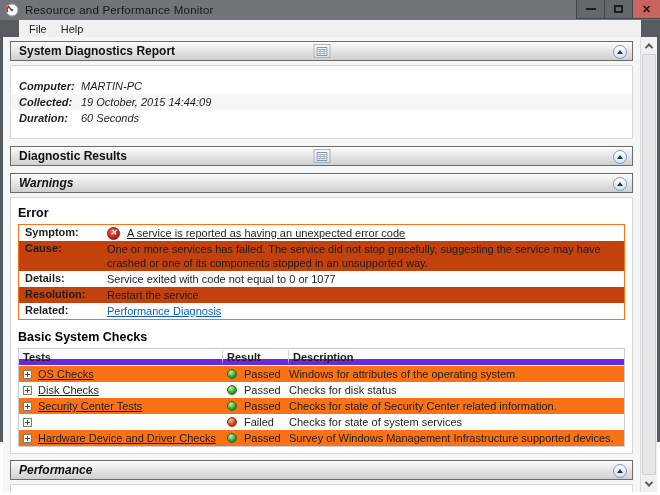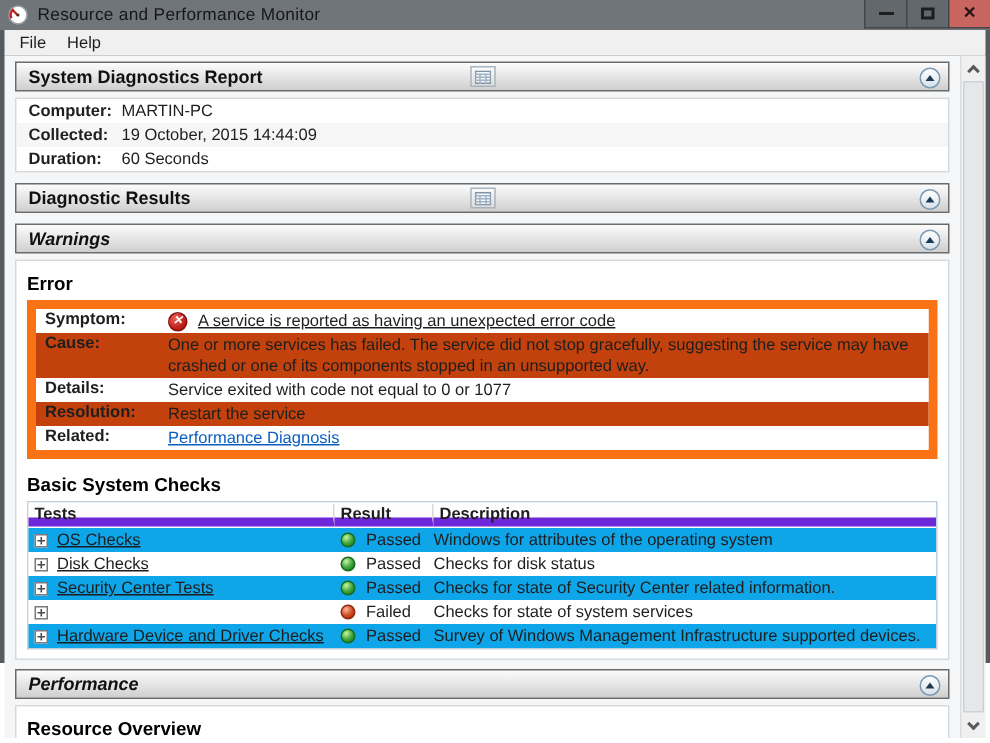--- a/index.html
+++ b/index.html
@@ -33,21 +33,21 @@
     border-bottom: 1px solid #43474b;
     cursor: pointer;
   }
   .win-btn.close { background: #c9655f; }
   .glyph-min { width: 10px; height: 0; border-bottom: 2px solid #1c1e20; }
   .glyph-max { width: 9px; height: 8px; border: 2px solid #1c1e20; background: transparent; }
   .glyph-close { font-size: 11px; font-weight: bold; color: #241416; line-height: 1; }
   
   .menubar {
     height: 17px;
-    margin: 0 3px;
+    margin: 0 19px;
     background: #f0f0f0;
     display: flex; align-items: center;
     padding-left: 3px;
   }
   .menu-item { padding: 1px 7px; cursor: default; }
   
   .content {
     margin: 0 3px 3px 3px;
     height: 455px;
     background: #f5f6f7;
@@ -89,28 +89,28 @@
     border-left: 3px solid transparent;
     border-right: 3px solid transparent;
     border-bottom: 4px solid #1d3a55;
   }
   
   .panel {
     background: #fff;
     border: 1px solid #d5d9dc;
     margin-bottom: 7px;
   }
-  .info-panel { padding: 0 0; }
+  .info-panel { padding: 12px 0; font-style: italic; }
   .info-row { display: flex; height: 16px; align-items: center; padding: 0 8px; }
   .info-row:nth-child(even) { background: #f6f6f6; }
   .info-label { font-weight: bold; width: 62px; }
   
   .warn-panel { padding: 6px 7px 6px 7px; margin-bottom: 6px; }
   .sub-heading { font-weight: bold; font-size: 12.5px; color: #000000; margin: 2px 0 4px 0; }
-  .error-table { border: 6px solid #f97316; margin-bottom: 10px; }
+  .error-table { border: 1px solid #f97316; margin-bottom: 10px; }
   .err-row { display: flex; min-height: 16px; align-items: flex-start; background: #fff; }
   .err-row.alt { background: #c2410c; }
   .err-label { font-weight: bold; width: 88px; padding: 1px 0 1px 6px; flex-shrink: 0; }
   .err-value { flex: 1; padding: 1px 6px 1px 0; line-height: 14px; }
   .err-value.with-icon { display: flex; align-items: center; gap: 7px; }
   .error-badge {
     width: 13px; height: 13px; border-radius: 50%; flex-shrink: 0;
     background: radial-gradient(circle at 35% 30%, #e8645c, #c0231b 60%, #8c110b);
     border: 1px solid #8c110b;
     color: #fff; font-size: 8px; font-weight: bold;
@@ -124,21 +124,21 @@
   .bsc-head { display: flex; height: 17px; align-items: center; background: #fdfdfd; }
   .bsc-head span {
     font-weight: bold; padding-left: 4px; height: 15px; line-height: 15px;
     border-right: 1px solid #d8d8d8; border-bottom: 6px solid #6d28d9;
   }
   .bsc-head .c-desc { border-right: none; }
   .c-tests { width: 204px; padding-left: 10px; flex-shrink: 0; }
   .c-result { width: 66px; flex-shrink: 0; }
   .c-desc { flex: 1; }
   .bsc-row { display: flex; height: 16px; align-items: center; background: #fff; }
-  .bsc-row.alt { background: #0ea5e9; }
+  .bsc-row.alt { background: #f97316; }
   .bsc-row .c-tests { display: flex; align-items: center; gap: 6px; padding-left: 4px; }
   .bsc-row .c-result { display: flex; align-items: center; gap: 7px; padding-left: 4px; }
   .expand-box {
     width: 9px; height: 9px; flex-shrink: 0;
     border: 1px solid #7a7a7a;
     background:
       linear-gradient(#4a4a4a,#4a4a4a) center / 5px 1px no-repeat,
       linear-gradient(#4a4a4a,#4a4a4a) center / 1px 5px no-repeat,
       #fff;
     cursor: pointer;

